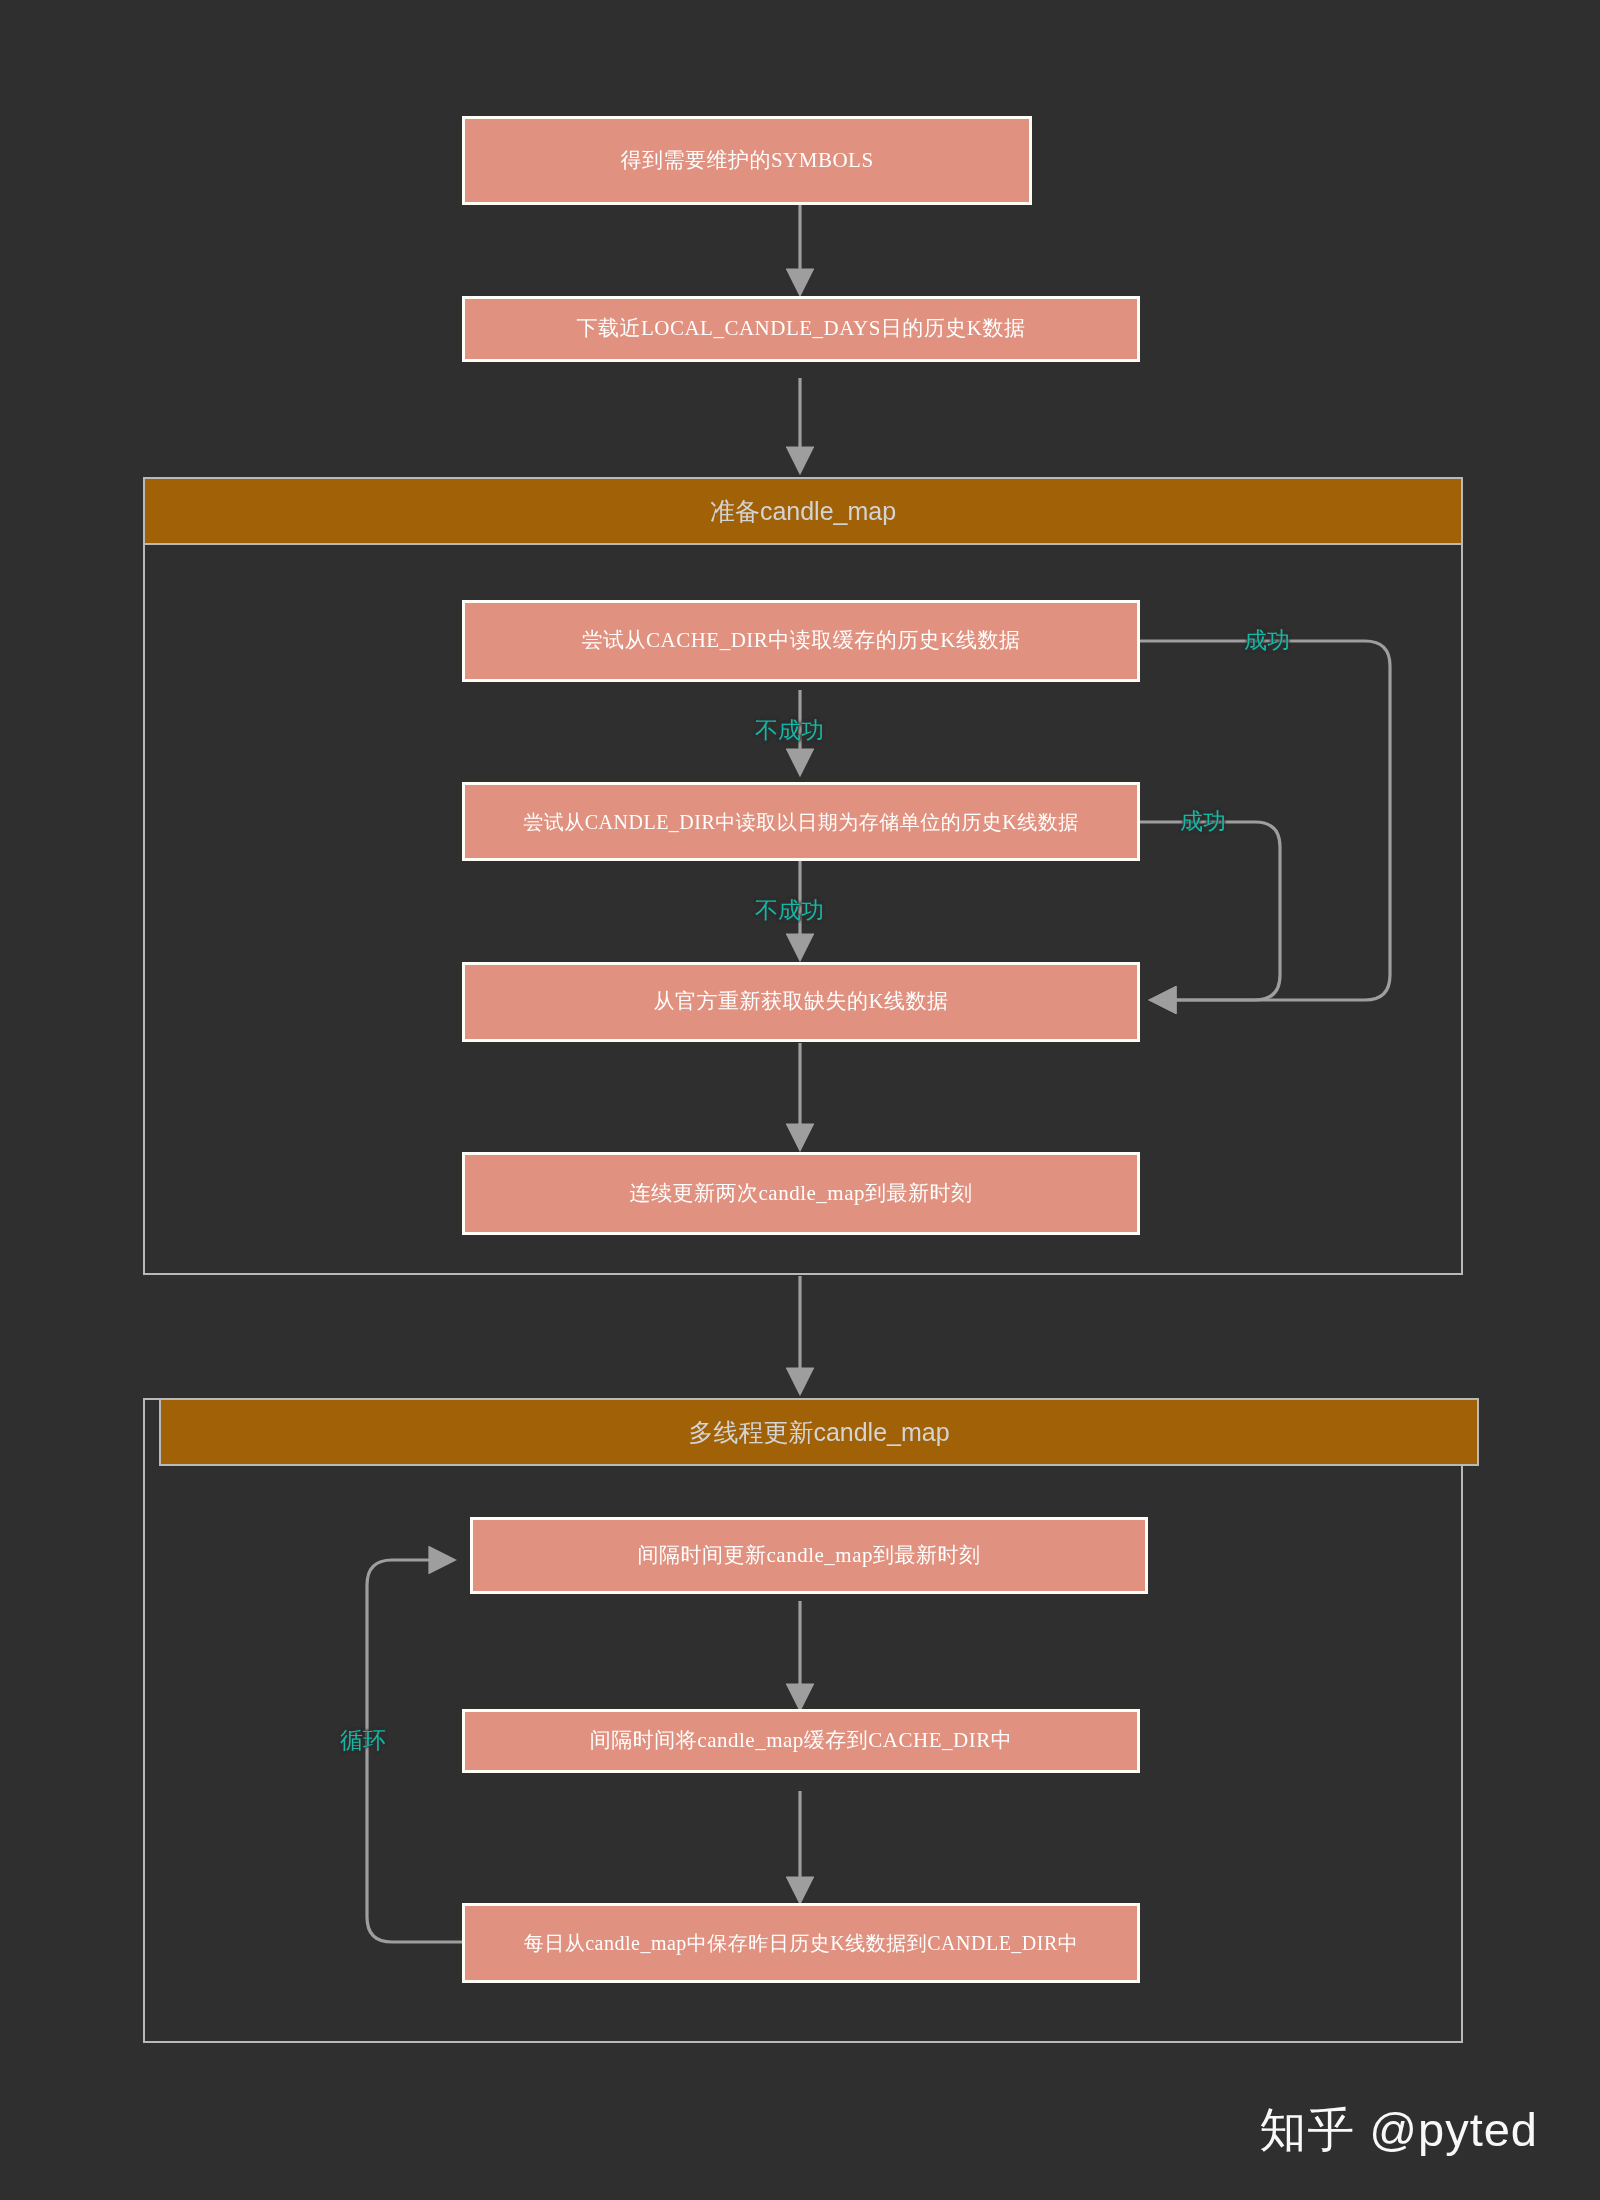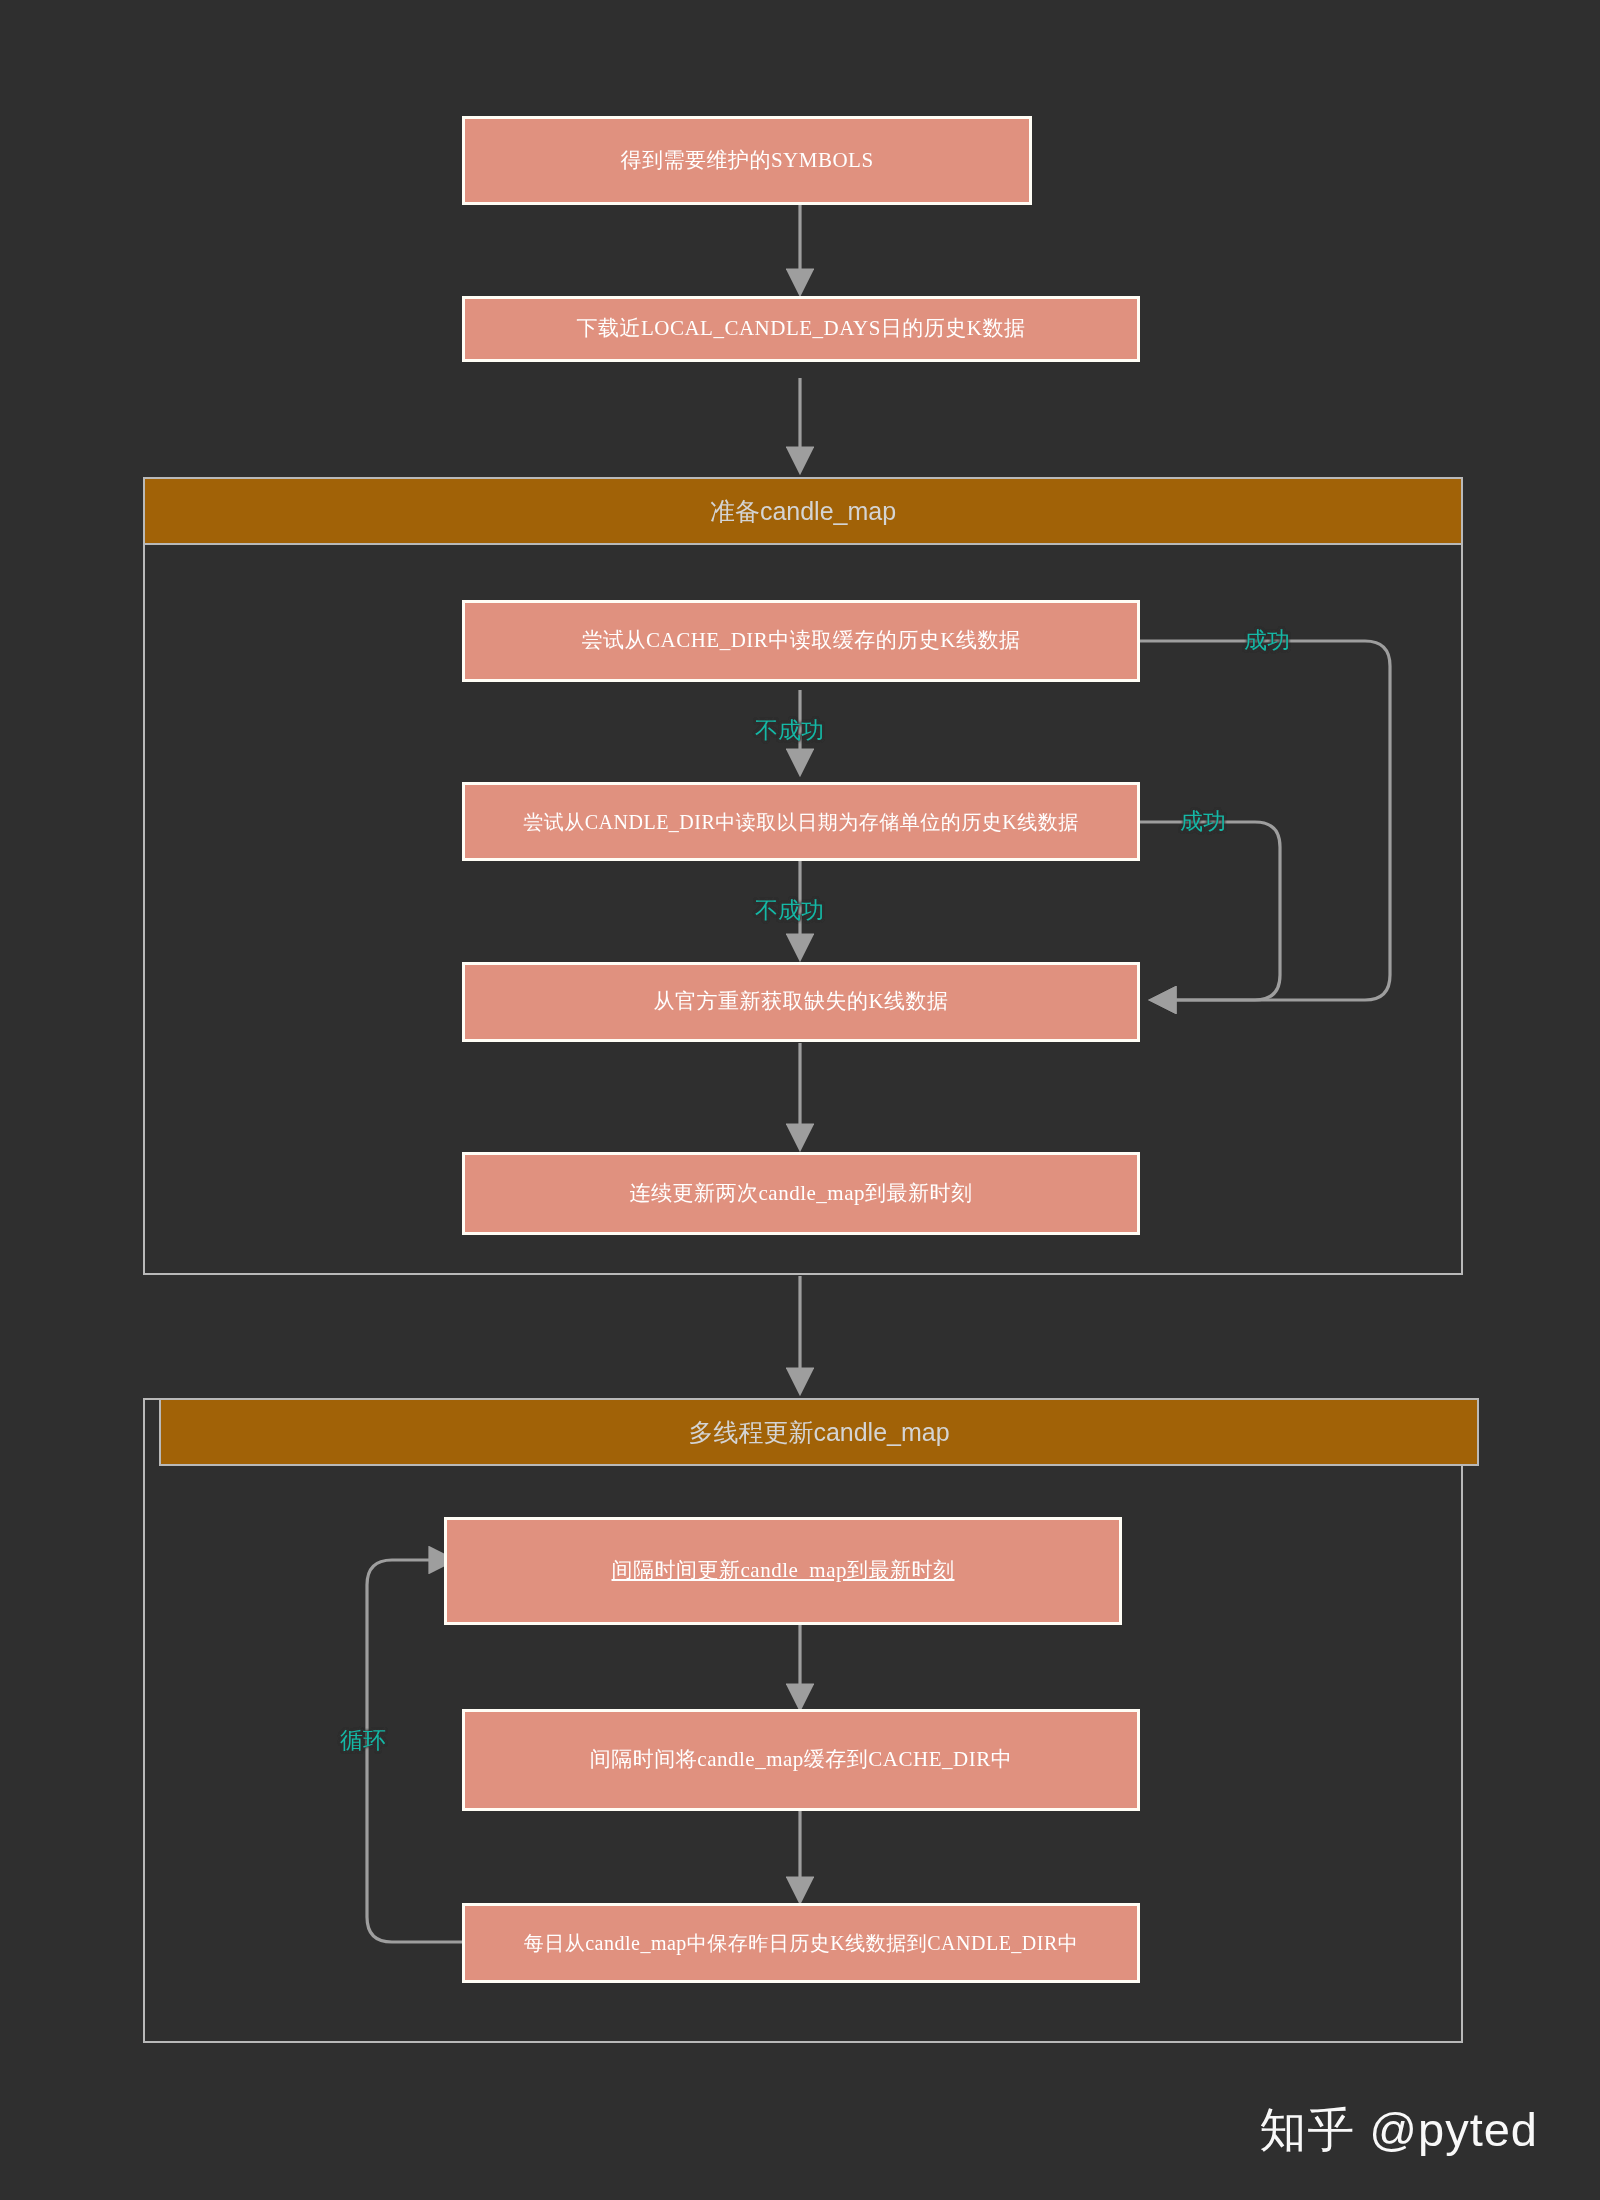--- a/index.html
+++ b/index.html
@@ -119,23 +119,23 @@
   <div class="node" style="left:462px;top:296px;width:678px;height:66px;">下载近LOCAL_CANDLE_DAYS日的历史K数据</div>
 
   <div class="node" style="left:462px;top:600px;width:678px;height:82px;">尝试从CACHE_DIR中读取缓存的历史K线数据</div>
 
   <div class="node" style="left:462px;top:782px;width:678px;height:79px;font-size:20px;">尝试从CANDLE_DIR中读取以日期为存储单位的历史K线数据</div>
 
   <div class="node" style="left:462px;top:962px;width:678px;height:80px;">从官方重新获取缺失的K线数据</div>
 
   <div class="node" style="left:462px;top:1152px;width:678px;height:83px;">连续更新两次candle_map到最新时刻</div>
 
-  <div class="node" style="left:444px;top:1517px;width:678px;height:108px;text-decoration:underline;">间隔时间更新candle_map到最新时刻</div>
+  <div class="node" style="left:470px;top:1517px;width:678px;height:77px;">间隔时间更新candle_map到最新时刻</div>
 
-  <div class="node" style="left:462px;top:1709px;width:678px;height:102px;">间隔时间将candle_map缓存到CACHE_DIR中</div>
+  <div class="node" style="left:462px;top:1709px;width:678px;height:64px;">间隔时间将candle_map缓存到CACHE_DIR中</div>
 
   <div class="node" style="left:462px;top:1903px;width:678px;height:80px;font-size:20px;">每日从candle_map中保存昨日历史K线数据到CANDLE_DIR中</div>
 
   <div class="edge-label" style="left:755px;top:715px;">不成功</div>
 
   <div class="edge-label" style="left:755px;top:895px;">不成功</div>
 
   <div class="edge-label" style="left:1244px;top:625px;">成功</div>
 
   <div class="edge-label" style="left:1180px;top:806px;">成功</div>

